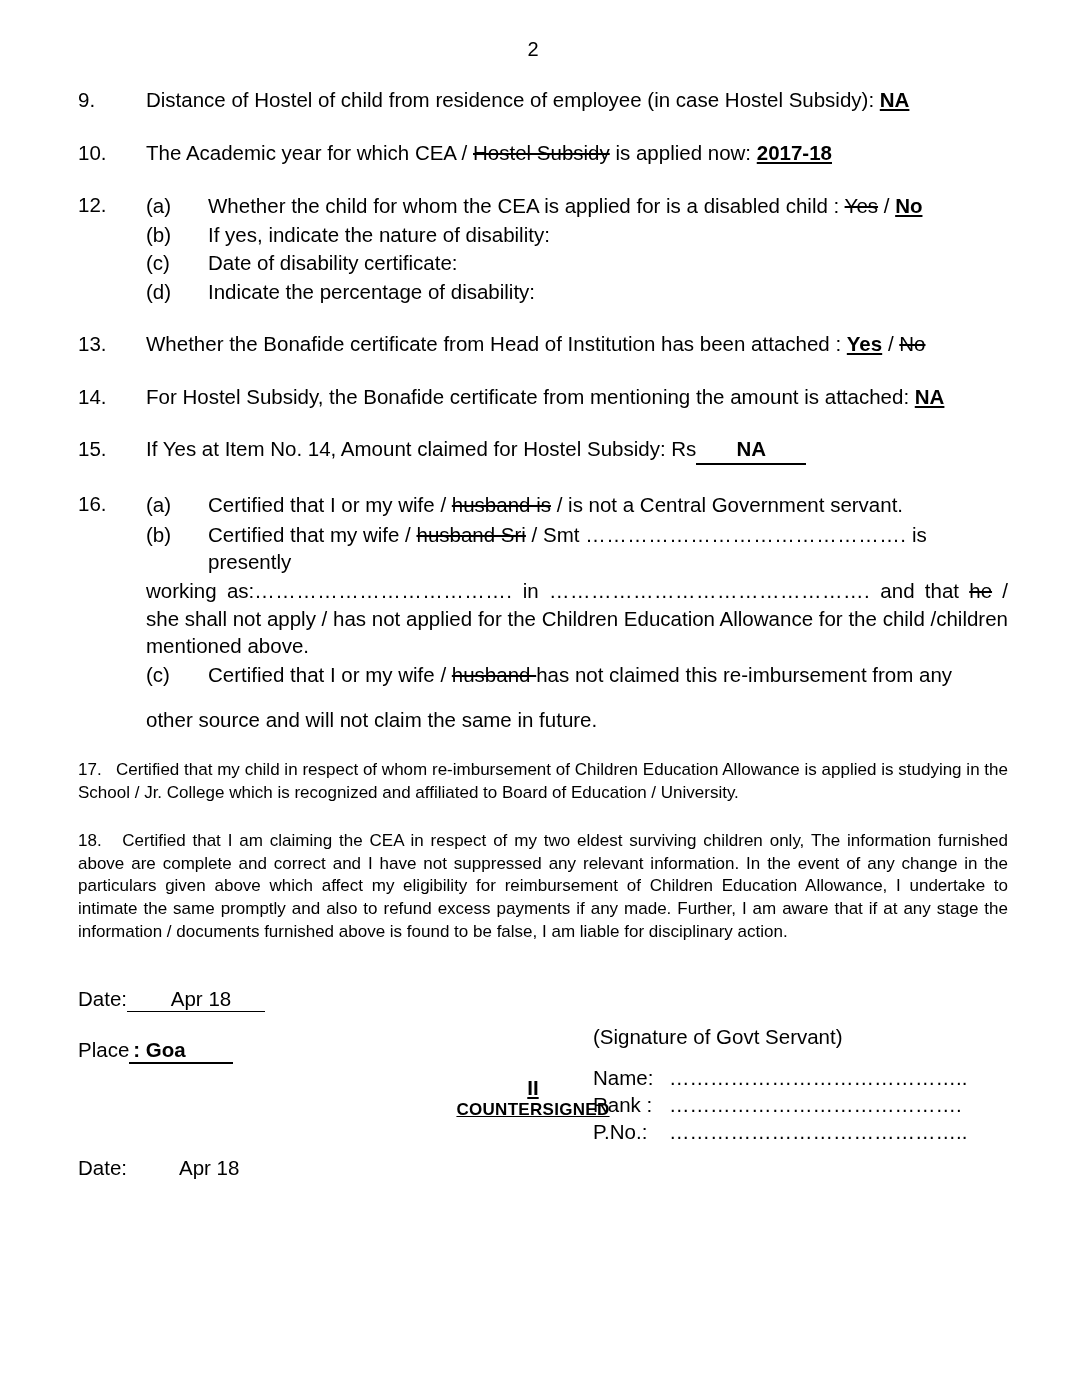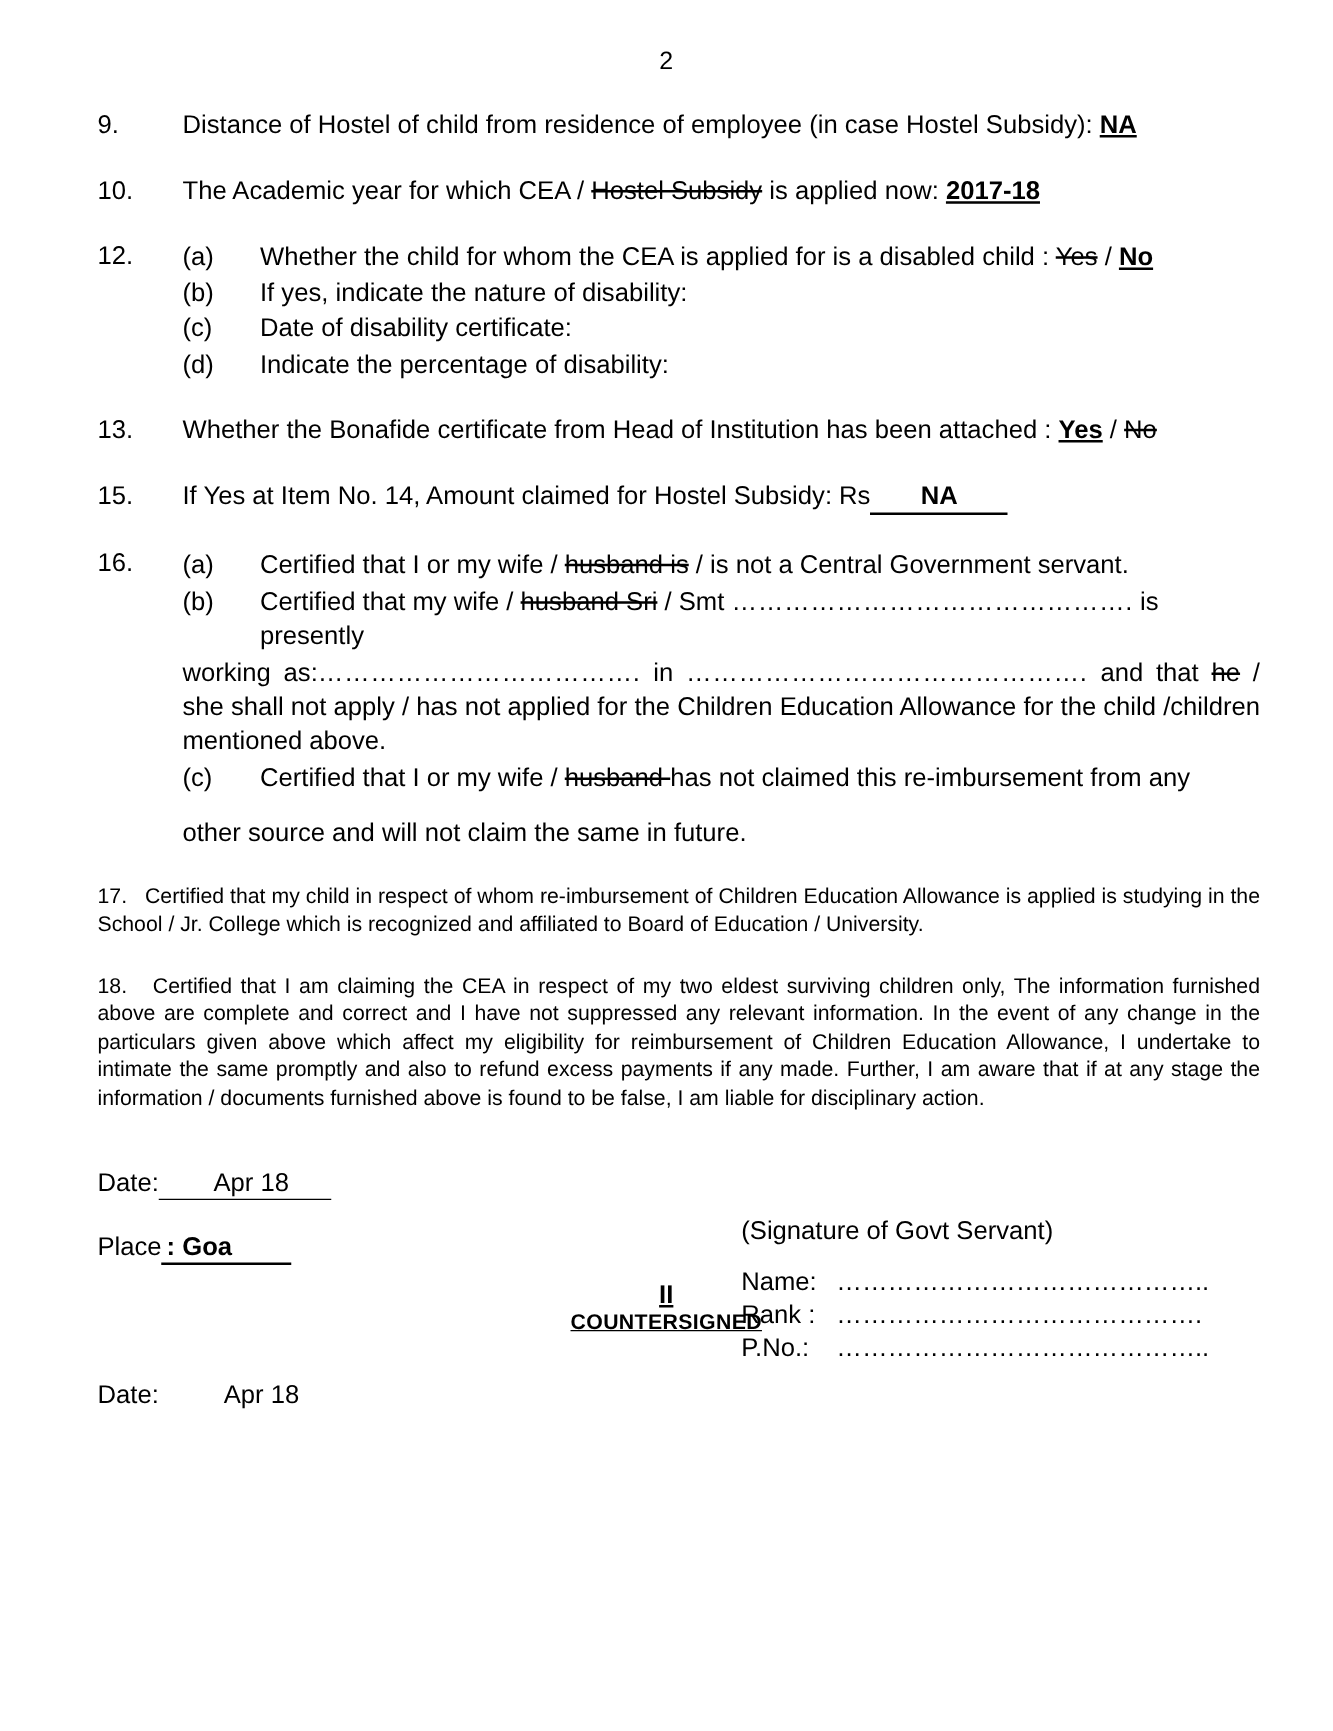--- a/index.html
+++ b/index.html
@@ -222,20 +222,24 @@
           <div class="subtext">Indicate the percentage of disability:</div>
         </div>
       </div>
     </div>
 
     <div class="item">
       <div class="num">13.</div>
       <div class="content"><span>Whether the Bonafide certificate from Head of Institution has been attached : </span><span class="bu">Yes</span><span> / </span><span class="strike">No</span></div>
     </div>
 
+    <div class="item">
+      <div class="num">14.</div>
+      <div class="content"><span>For Hostel Subsidy, the Bonafide certificate from mentioning the amount is attached: </span><span class="bu">NA</span></div>
+    </div>
 
     <div class="item">
       <div class="num">15.</div>
       <div class="content"><span>If Yes at Item No. 14, Amount claimed for Hostel Subsidy: Rs</span><span class="blank-field" style="width:110px;">NA</span></div>
     </div>
 
     <div class="item">
       <div class="num">16.</div>
       <div class="content">
         <div class="subrow">

